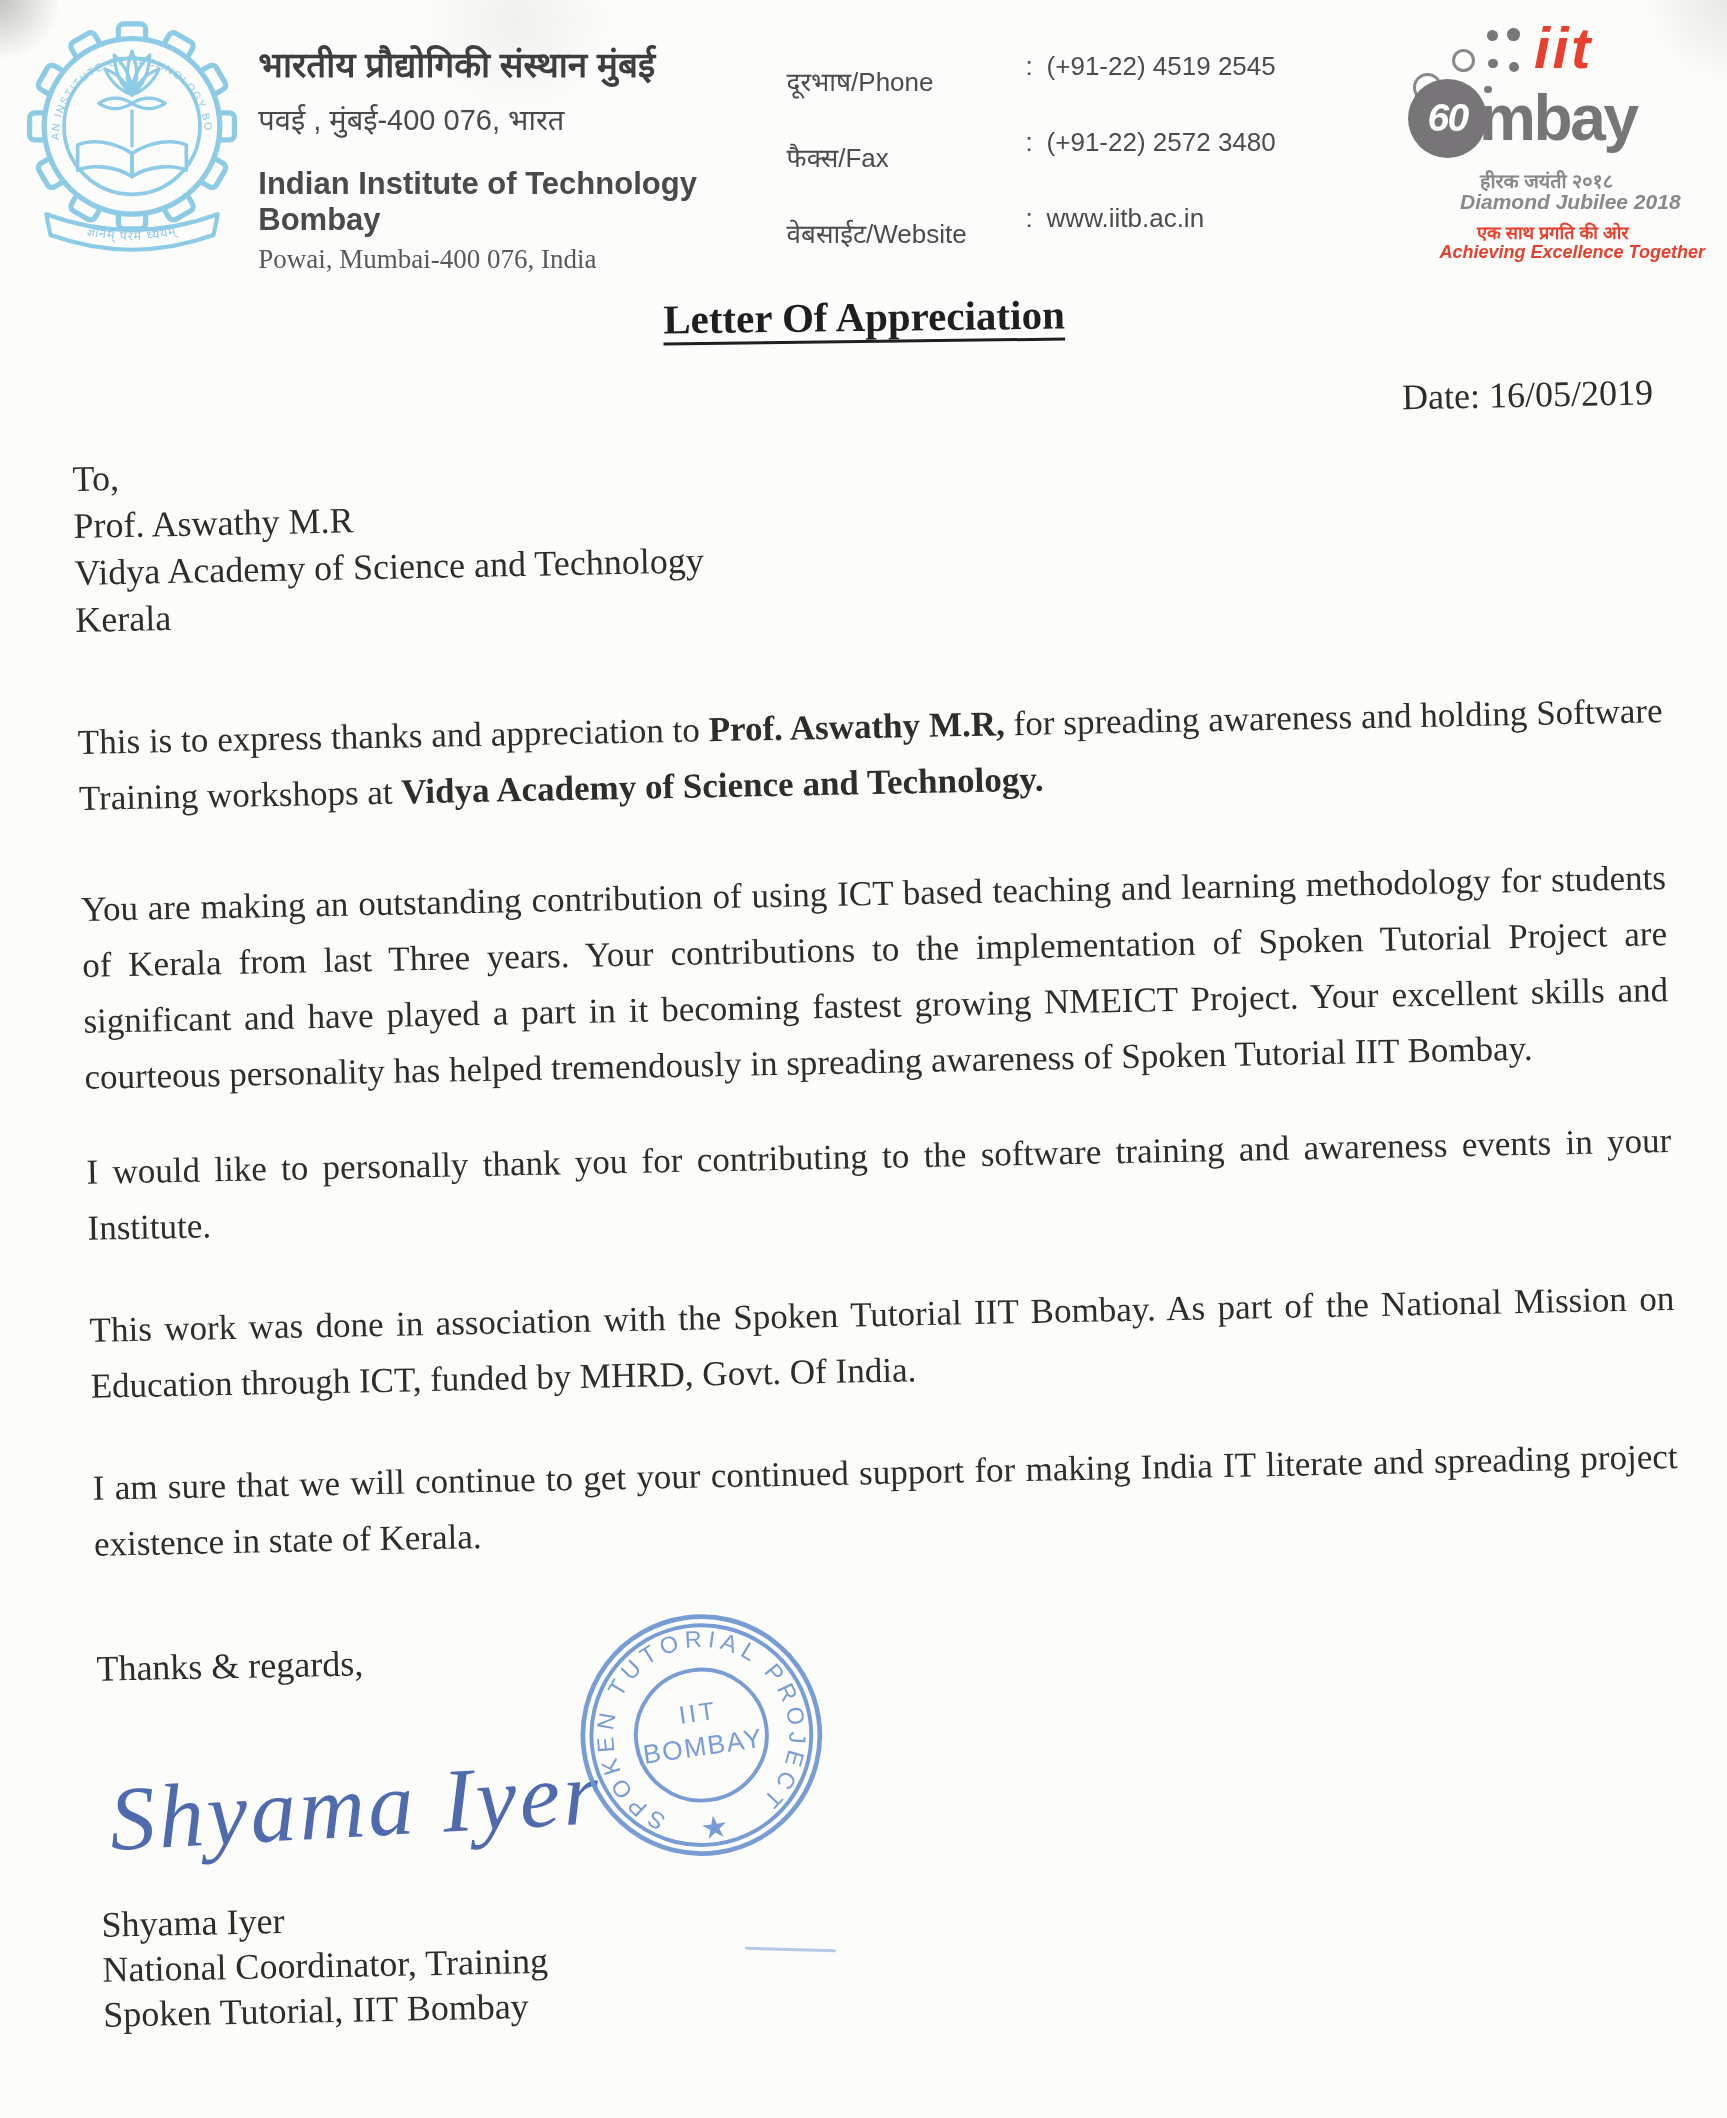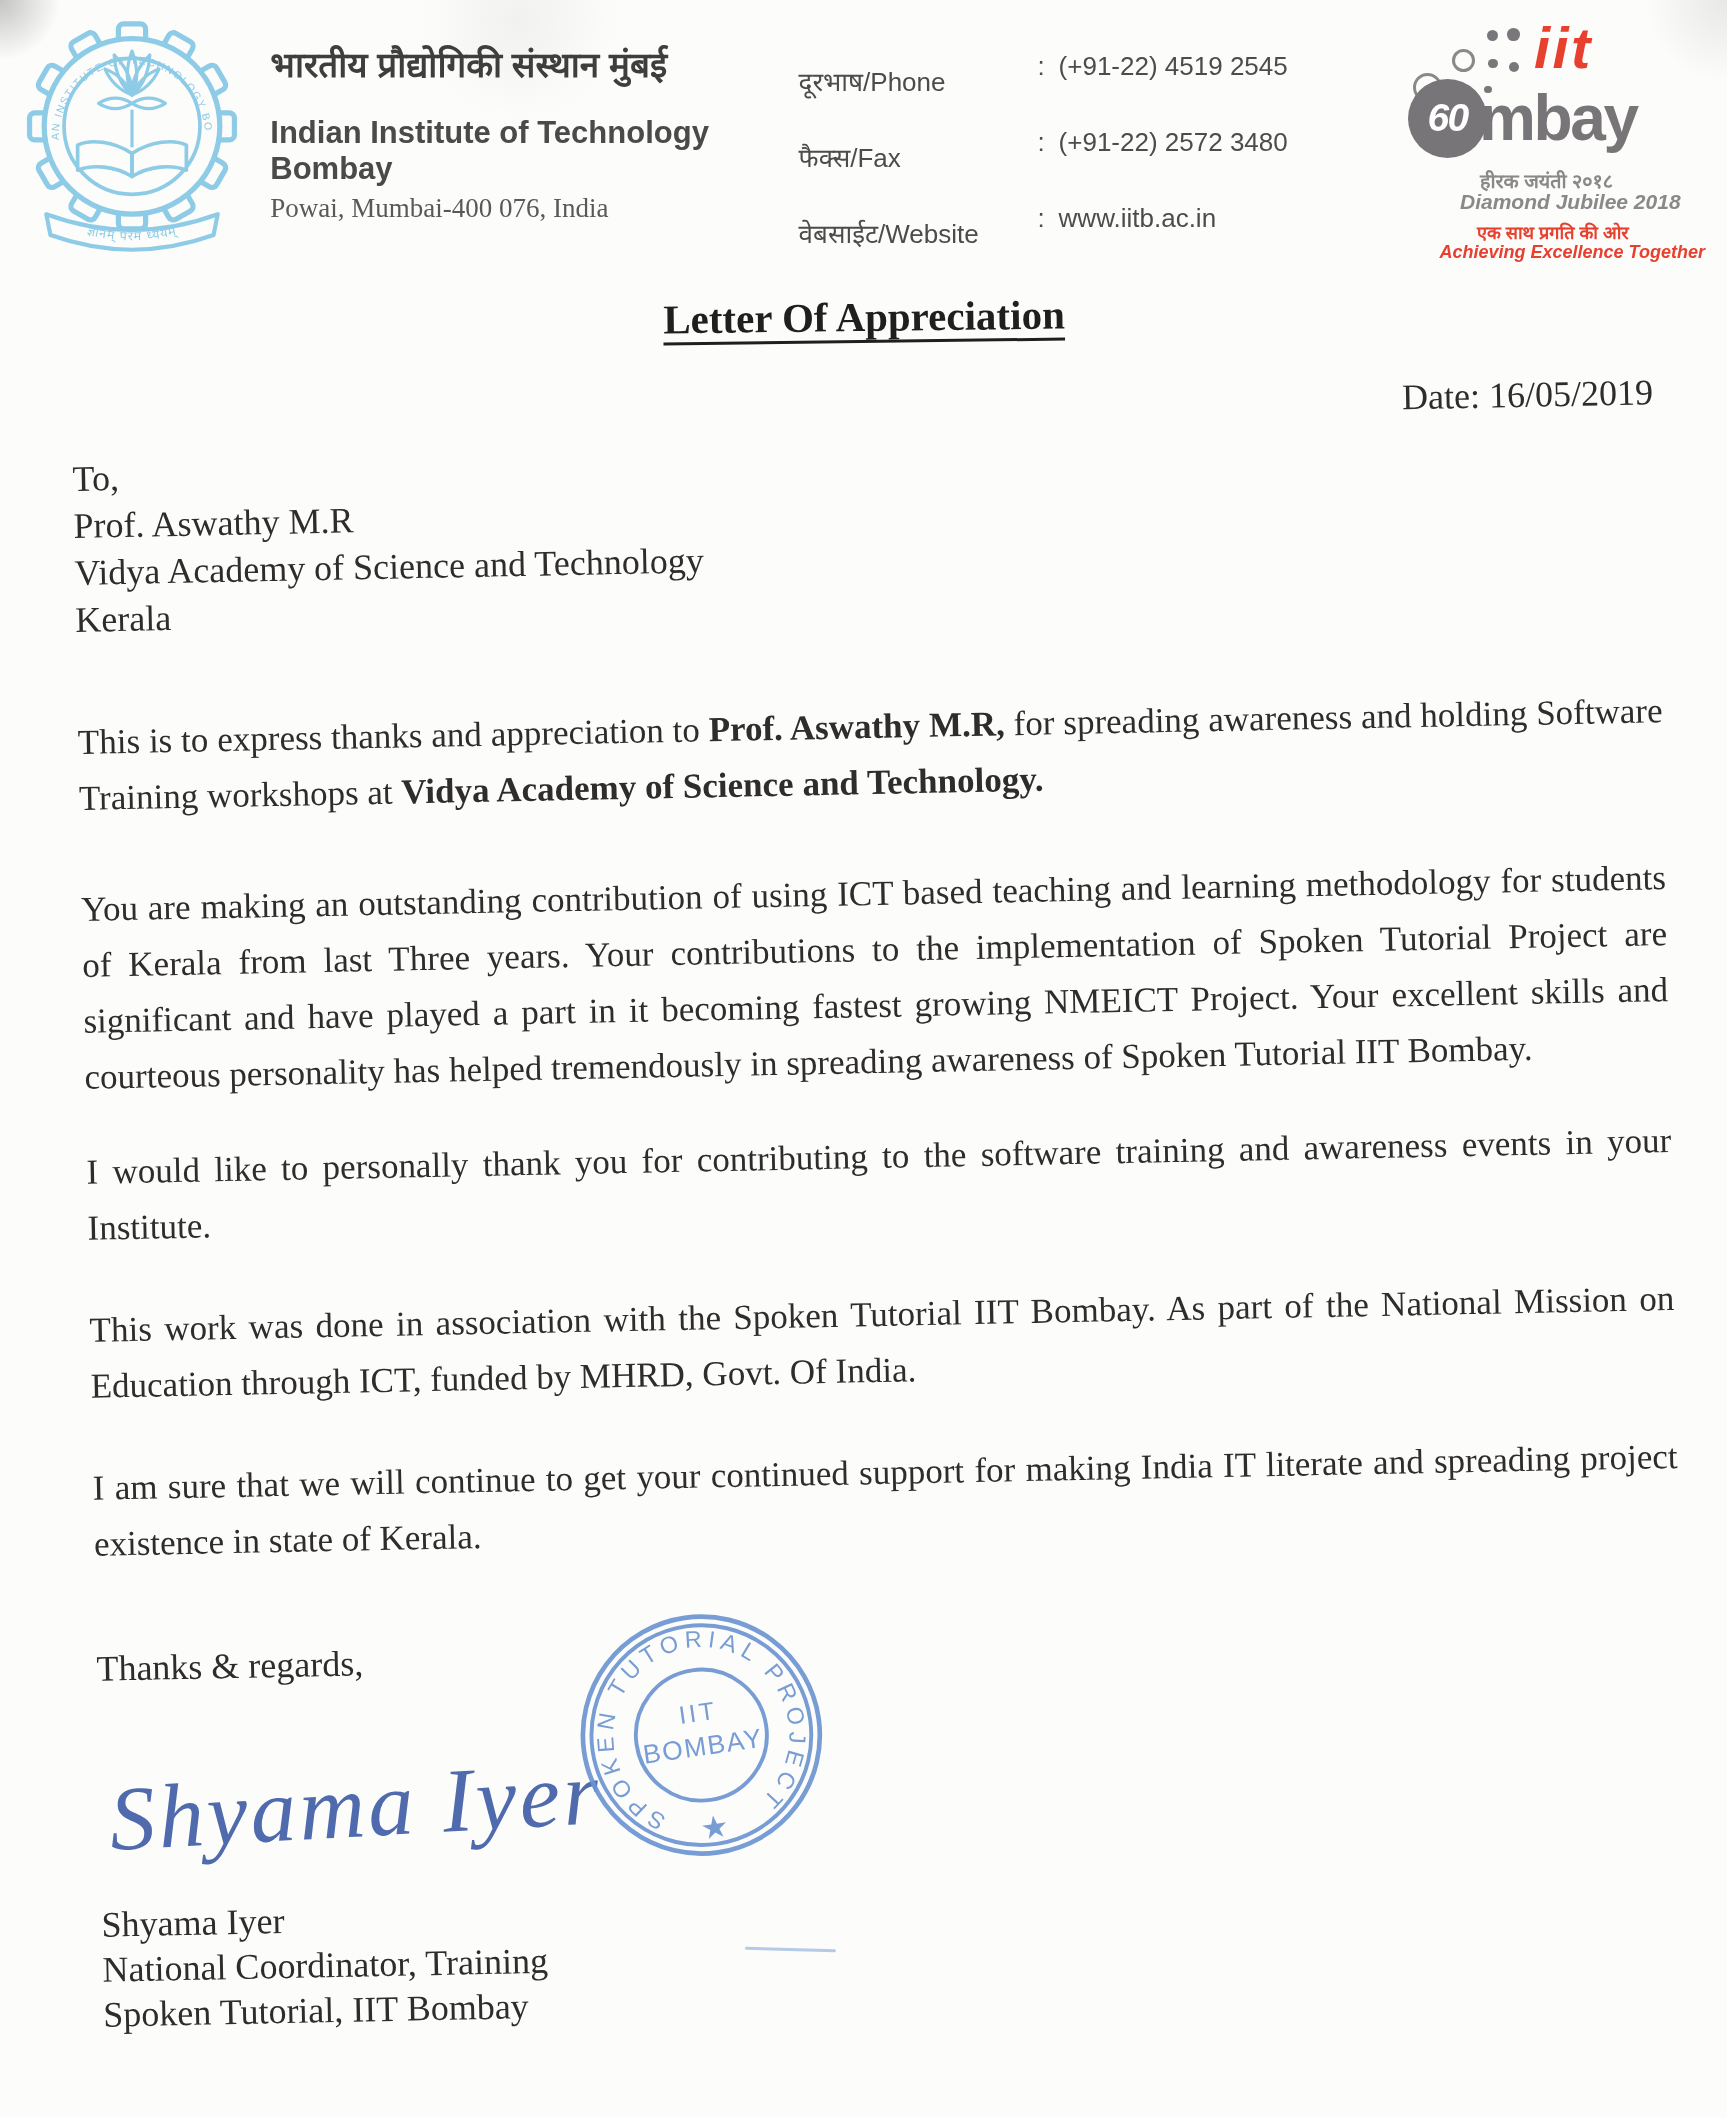--- a/index.html
+++ b/index.html
@@ -6,21 +6,21 @@
   .page{position:relative;width:1728px;height:2119px;margin:0 auto;overflow:hidden;
     background:
       radial-gradient(circle at 0% 0%, rgba(90,90,90,.35), rgba(90,90,90,0) 2.2%),
       radial-gradient(circle at 100% 0%, rgba(150,150,150,.20), rgba(150,150,150,0) 3%),
       radial-gradient(circle at 30% 1%, rgba(160,160,160,.12), rgba(160,160,160,0) 4%),
       #fcfcfa;
     font-family:"Liberation Serif", serif; color:#2f2d2b;}
   
   .header{position:absolute;top:20.5px;left:17.3px;right:11px;display:flex;align-items:flex-start;}
   .crest{flex:0 0 auto;}
-  .inst{margin-left:23px;margin-top:19px;width:511px;}
+  .inst{margin-left:11px;margin-top:19px;width:511px;}
   .hi-name{font-family:"Liberation Sans",sans-serif;font-weight:bold;font-size:35px;color:#3e3e3e;}
   .hi-addr{font-family:"Liberation Sans",sans-serif;font-size:29px;color:#4a4a4a;margin-top:12.6px;}
   .en-name{font-family:"Liberation Sans",sans-serif;font-weight:bold;font-size:31px;color:#4a4a4a;margin-top:28px;}
   .en-addr{font-family:Liberation Serif, serif;font-size:27px;color:#595959;margin-top:6.3px;}
   .contact{margin-left:17.3px;margin-top:30px;width:504px;font-family:"Liberation Sans",sans-serif;
     font-size:26px;color:#4c4c4c;}
   .c-row{display:flex;margin-bottom:28px;}
   .c-label{width:225px;margin-top:12px;}
   .c-sep{width:35px;text-align:center;}
   .c-val{flex:1;}
@@ -142,20 +142,21 @@
         </text>
         <path id="crestmotto" d="M 48,198 Q 110,220 172,198" fill="none"></path>
         <text font-family="Liberation Sans, sans-serif" font-size="12" letter-spacing="1" fill="#8dcbe6">
           <textPath href="#crestmotto" startOffset="50%" text-anchor="middle">ज्ञानम् परमं ध्येयम्</textPath>
         </text>
       </svg>
     </div>
 
     <div class="inst">
       <div class="hi-name">भारतीय प्रौद्योगिकी संस्थान मुंबई</div>
+      <div class="hi-addr">पवई , मुंबई-400 076, भारत</div>
       <div class="en-name">Indian Institute of Technology Bombay</div>
       <div class="en-addr">Powai, Mumbai-400 076, India</div>
     </div>
 
     <div class="contact">
       <div class="c-row">
         <span class="c-label">दूरभाष/Phone</span>
         <span class="c-sep">:</span>
         <span class="c-val">(+91-22) 4519 2545</span>
       </div>

